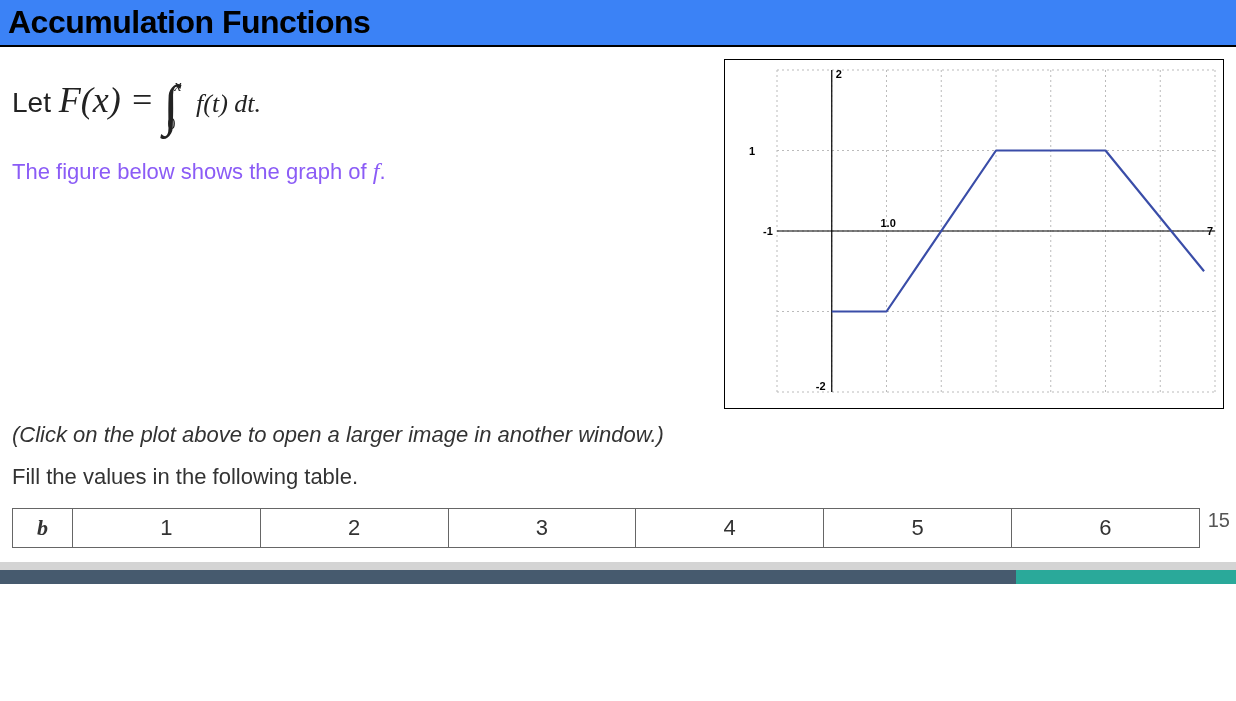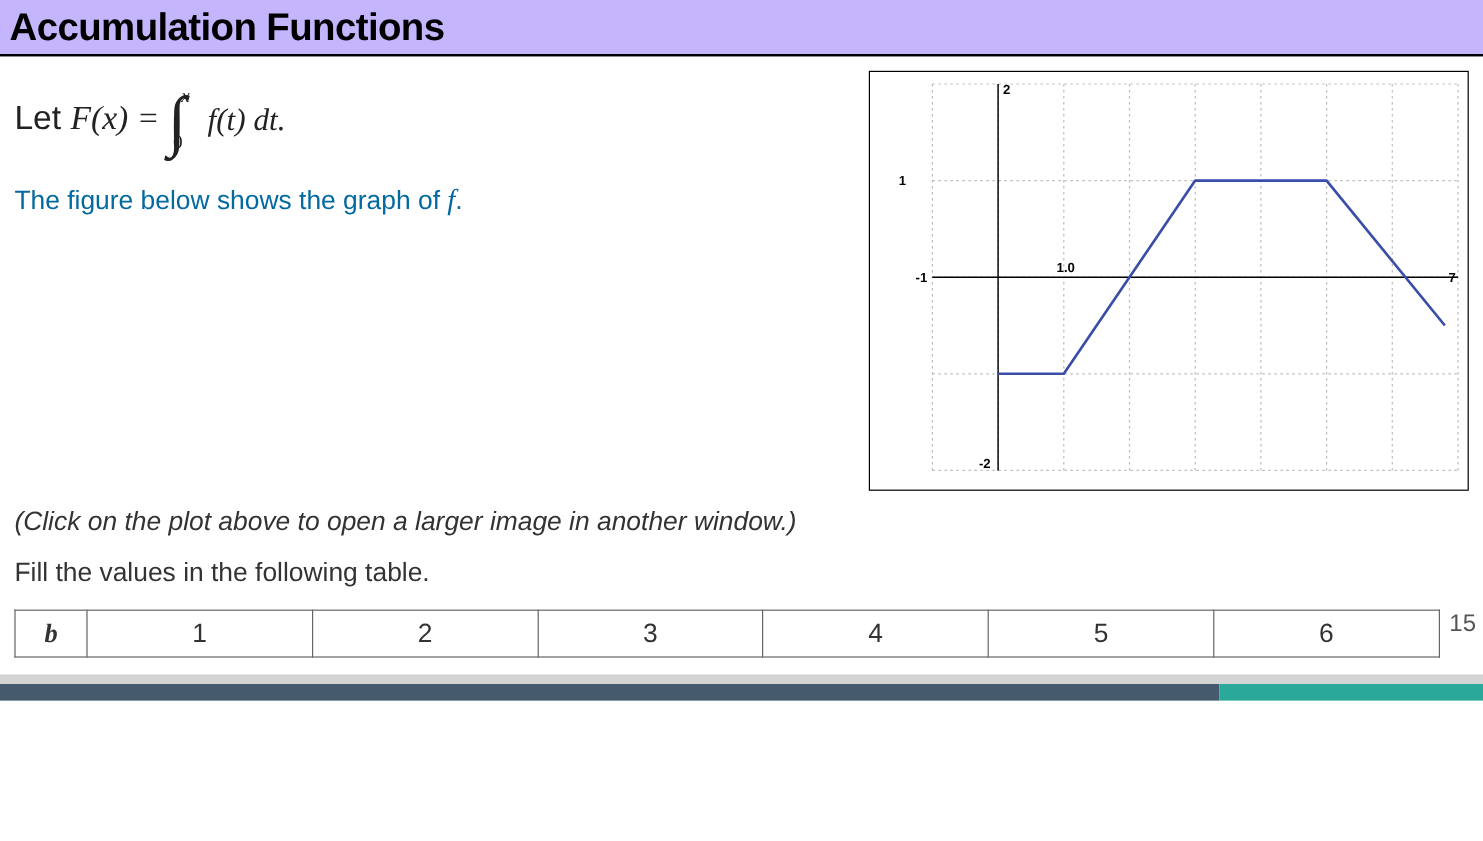--- a/index.html
+++ b/index.html
@@ -1,18 +1,18 @@
 <!DOCTYPE html>
 <html><head>
 <meta charset="utf-8">
 <style>
   * { box-sizing: border-box; margin: 0; padding: 0; }
   body { font-family: Arial, sans-serif; background: #fff; color: #333; width: 1236px; }
   .header-bar {
-    background: #c4b5fd;
+    background: #3b82f6;
     border-bottom: 2px solid #000;
     padding: 4px 8px;
   }
   .header-title {
     font-size: 32px;
     font-weight: 900;
     color: #000;
     letter-spacing: -0.5px;
   }
   .content {
@@ -20,27 +20,27 @@
     position: relative;
   }
   .top-row {
     display: flex;
     align-items: flex-start;
     gap: 20px;
   }
   .left-text { flex: 1; padding-top: 20px; }
   .formula-line { font-size: 24px; color: #222; margin-bottom: 30px; }
   .formula-line .let { font-size: 28px; }
-  .formula-line .Fx { font-family: 'Times New Roman', serif; font-style: italic; font-size: 28px; }
+  .formula-line .Fx { font-family: 'Times New Roman', serif; font-style: italic; font-size: 36px; }
   .integral-wrap { display: inline-flex; align-items: center; vertical-align: middle; }
   .int-sym { font-family: 'Times New Roman', serif; font-size: 56px; line-height: 0.8; position: relative; }
   .int-upper { position: relative; top: -20px; left: -4px; font-size: 16px; font-family: 'Times New Roman', serif; font-style: italic; }
   .int-lower { position: relative; top: 18px; left: -18px; font-size: 16px; font-family: 'Times New Roman', serif; }
   .ft { font-family: Liberation Serif, serif; font-style: italic; font-size: 26px; margin-left: -4px; }
-  .text-line { font-size: 22px; color: #0369a1; margin-top: 24px; }
+  .text-line { font-size: 22px; color: #8b5cf6; margin-top: 24px; }
   .ital-f { font-family: 'Times New Roman', serif; font-style: italic; font-size: 24px; }
   .plot-container { border: 1px solid #000; background: #fff; width: 500px; height: 350px; flex-shrink: 0; }
   .click-hint { font-style: italic; font-size: 22px; color: #333; margin-top: 13px; }
   .fill-text { font-size: 22px; color: #333; margin-top: 16px; margin-bottom: 18px; }
   table.values { border-collapse: collapse; width: 98%; }
   table.values td, table.values th {
     border: 1px solid #666;
     text-align: center;
     font-size: 22px;
     padding: 6px 4px;

